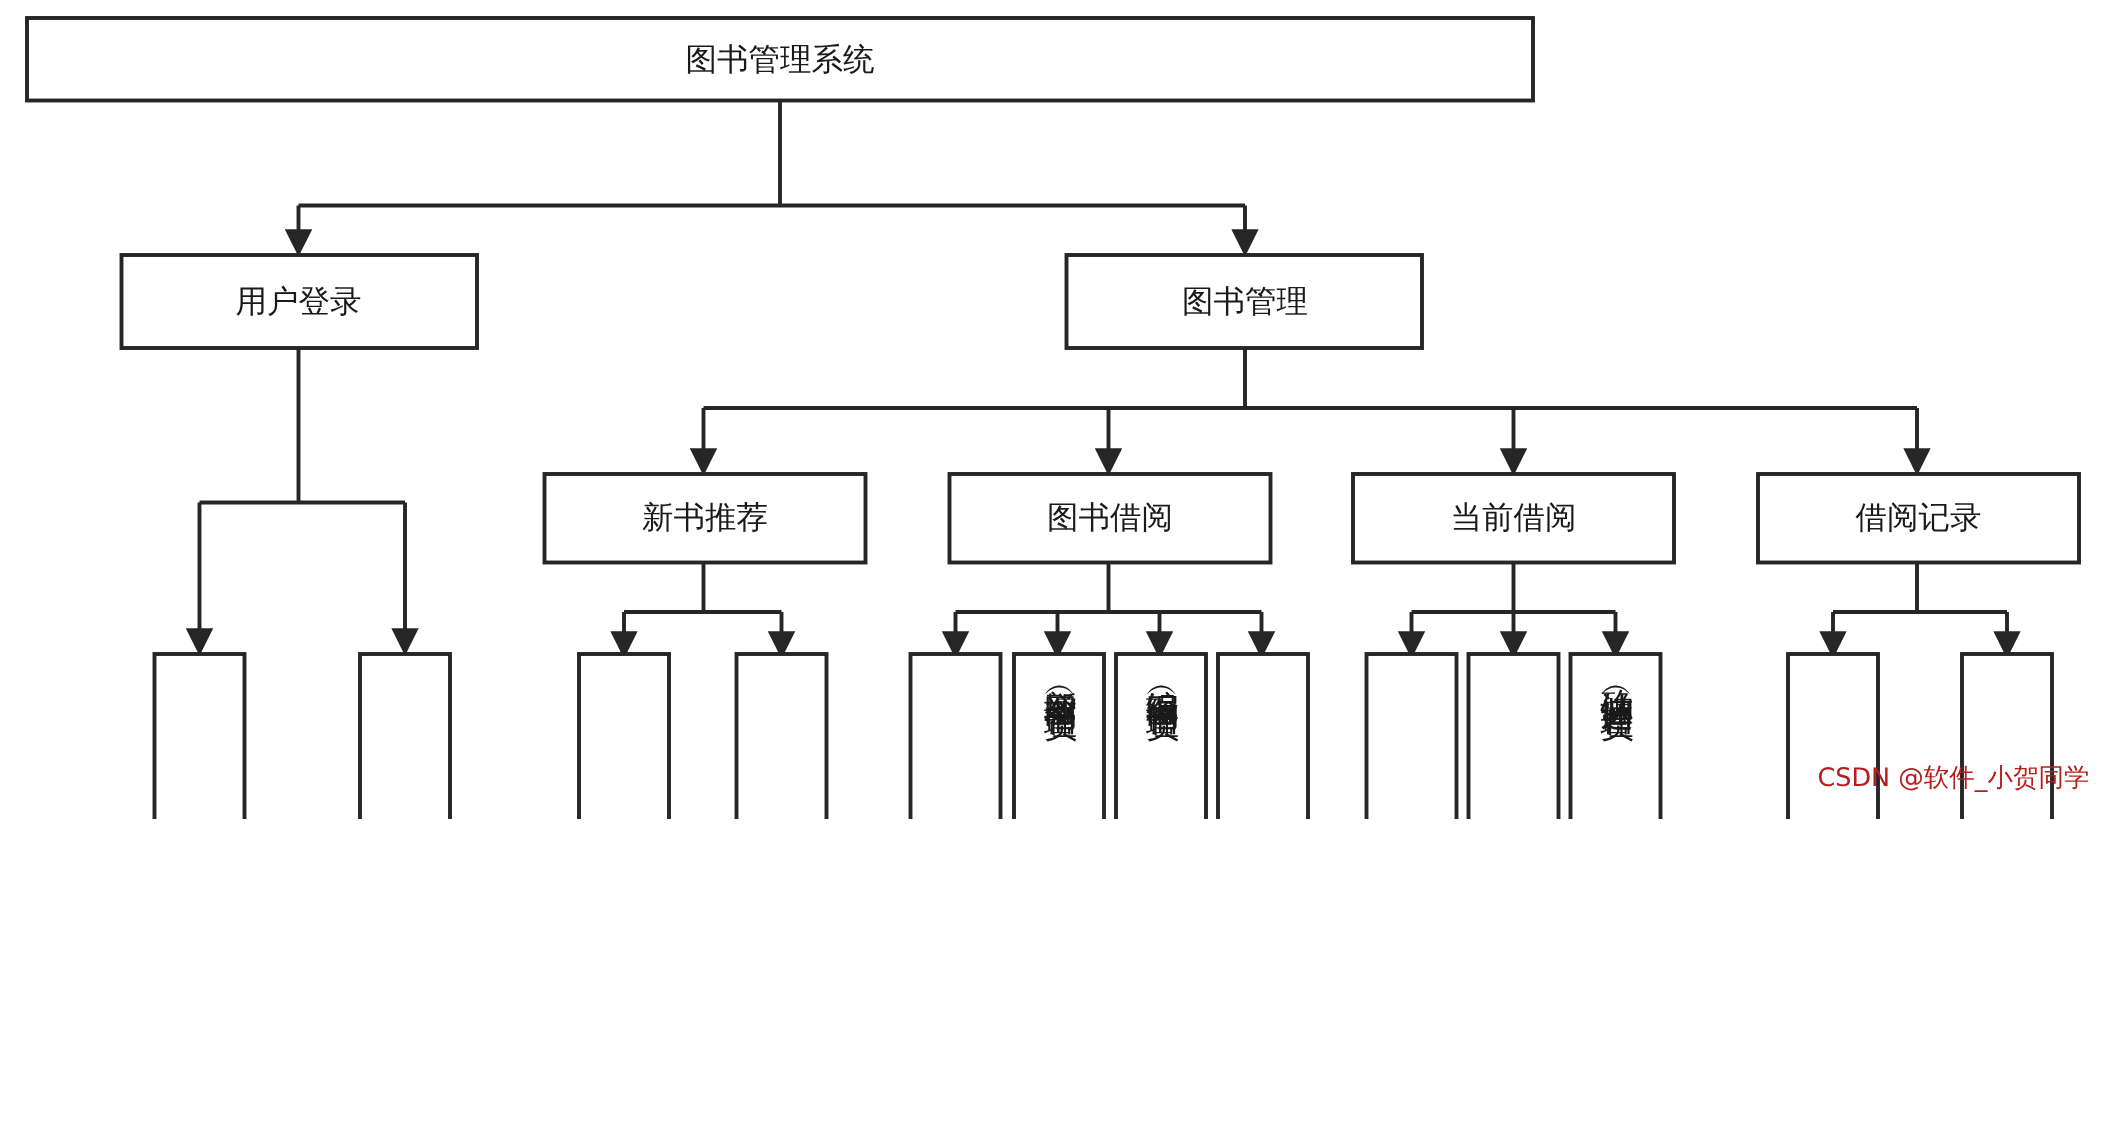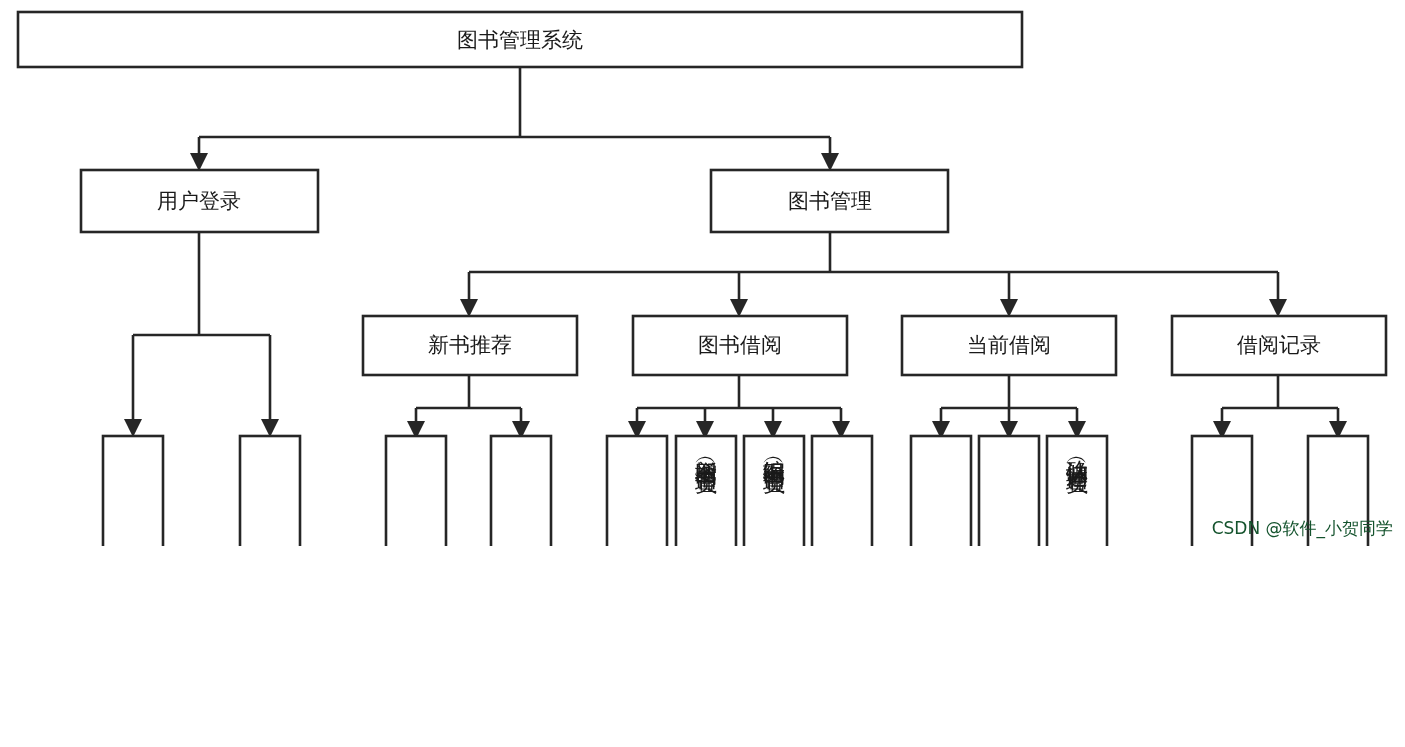--- a/index.html
+++ b/index.html
@@ -57,24 +57,24 @@
     text-align: center;
     display: flex;
     align-items: center;
     justify-content: flex-start;
     white-space: nowrap;
     pointer-events: none;
   }
   .watermark {
     position: absolute;
     right: 12px;
-    bottom: 6px;
+    bottom: 16px;
     font-family: "DejaVu Sans", "Liberation Sans", sans-serif;
     font-size: 17px;
-    color: #14532d;
+    color: #b91c1c;
     white-space: nowrap;
   }
 </style>
 </head>
 <body>
 
 <div id="diagram-root">
 
   <svg class="diagram-svg" viewBox="0 0 1405 747">
     <defs>

